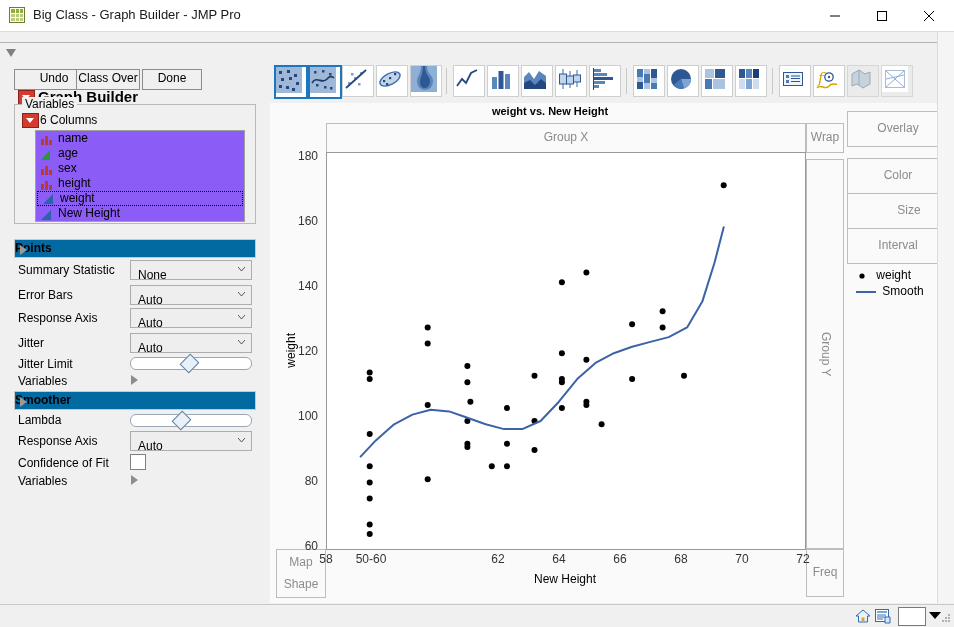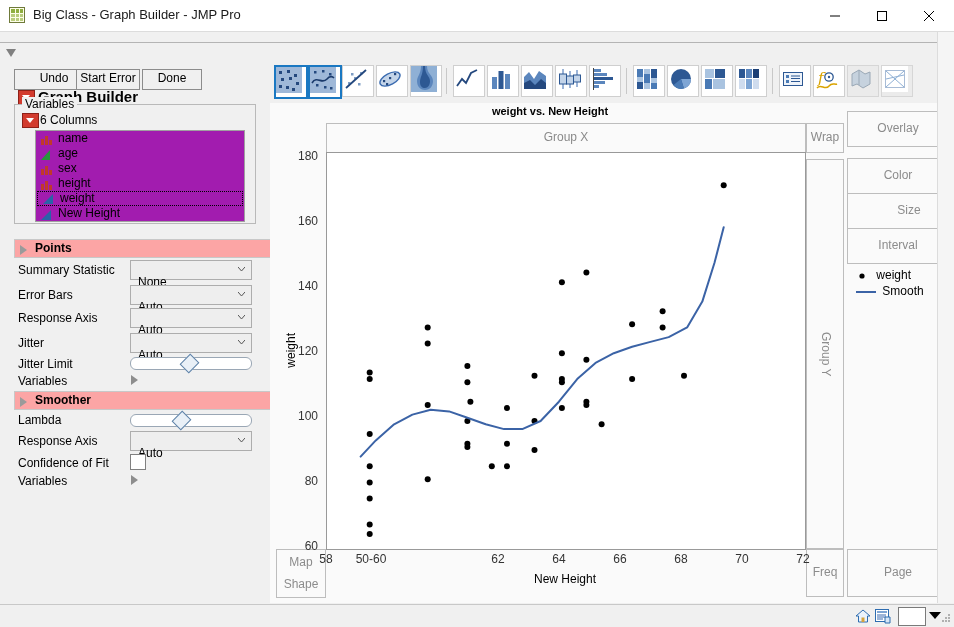--- a/index.html
+++ b/index.html
@@ -34,34 +34,34 @@
   .ob-red{left:18px;top:47px;}
   .ob-title{position:absolute;left:38px;top:45px;font-size:15px;font-weight:bold;color:#000;}
 
   
   .cbtn{position:absolute;height:19px;background:#f0f0f0;border:1px solid #8c8c8c;
         font-size:12px;color:#000;text-align:center;line-height:17px;cursor:default;}
 
   
   .grp{position:absolute;border:1px solid #b9b9b9;background:transparent;}
   .grp-lbl{position:absolute;background:#f0f0f0;font-size:12px;color:#000;padding:0 3px;}
-  .varlist{position:absolute;background:#a21caf;border:1px solid #a0a0a0;}
+  .varlist{position:absolute;background:#8b5cf6;border:1px solid #a0a0a0;}
   .var-row{position:relative;height:15px;line-height:15px;padding-left:22px;font-size:12px;}
   .var-row.sel{border:1px dotted #000;height:13px;line-height:13px;margin:0 1px;}
   .vico{position:absolute;left:5px;top:3px;width:11px;height:10px;}
 
   
-  .sec-hd{position:absolute;height:17px;background:#fca5a5;border:1px solid #c8c8c8;
-          font-weight:bold;font-size:12px;color:#000;line-height:16px;padding-left:20px;}
+  .sec-hd{position:absolute;height:17px;background:#0369a1;border:1px solid #c8c8c8;
+          font-weight:bold;font-size:12px;color:#000;line-height:16px;}
   .sec-tri{position:absolute;left:5px;top:5px;width:0;height:0;
            border-top:5px solid transparent;border-bottom:5px solid transparent;
            border-left:7px solid #9a9a9a;}
   .p-lbl{position:absolute;font-size:12px;color:#000;white-space:nowrap;}
   .combo{position:absolute;height:18px;background:#eeeeee;border:1px solid #adadad;}
-  .combo span{position:absolute;left:7px;top:14px;font-size:12px;color:#000;}
+  .combo span{position:absolute;left:7px;top:7px;font-size:12px;color:#000;}
   .combo .chev{position:absolute;right:6px;top:6px;width:7px;height:4px;}
   .slider{position:absolute;height:11px;border:1px solid #9aa7b5;border-radius:6px;background:#fff;}
   .thumb{position:absolute;width:11px;height:13px;background:#e9f0f7;border:1px solid #5e82a8;
          transform:rotate(45deg);}
   .chk{position:absolute;width:14px;height:14px;background:#fff;border:1px solid #808080;}
   .tri-r{position:absolute;width:0;height:0;border-top:5px solid transparent;
          border-bottom:5px solid transparent;border-left:7px solid #8d8d8d;}
 
   
   .tbar{position:absolute;left:270px;top:63px;width:676px;height:40px;}
@@ -138,21 +138,21 @@
 
   <div class="ob-strip"></div>
 
   <div class="ob-head">
     <span class="ob-tri"></span>
     <span class="red-btn ob-red"></span>
     <span class="ob-title">Graph Builder</span>
   </div>
 
   <div class="cbtn" style="left:14px;top:69px;width:58px;padding-left:10px;">Undo</div>
-  <div class="cbtn" style="left:76px;top:69px;width:62px;">Start Error</div>
+  <div class="cbtn" style="left:76px;top:69px;width:62px;">Class Over</div>
   <div class="cbtn" style="left:142px;top:69px;width:58px;">Done</div>
 
   <div class="grp" style="left:14px;top:104px;width:240px;height:118px;"></div>
   <div class="grp-lbl" style="left:22px;top:97px;">Variables</div>
 
   <span class="red-btn" style="left:22px;top:113px;"></span>
   <span class="p-lbl" style="left:40px;top:113px;">6 Columns</span>
 
   <div class="varlist" style="left:35px;top:130px;width:208px;height:90px;">
     <div class="var-row">
@@ -510,21 +510,20 @@
 
     <div class="dz dz-v" style="left:536px;top:56px;width:36px;height:388px;line-height:35px;text-align:center;">Group Y</div>
 
     <div class="dz" style="left:6px;top:446px;width:48px;height:46px;line-height:22px;padding-top:1px;">
       <div style="white-space:pre-line;">Map
 Shape</div>
     </div>
 
     <div class="dz" style="left:536px;top:446px;width:36px;height:46px;line-height:45px;">Freq</div>
 
-    <div class="dz" style="left:577px;top:446px;width:100px;height:46px;line-height:45px;">Page</div>
 
     <div class="ylab" style="left:14px;top:230px;">weight</div>
 
     <div class="ytick" style="left:18px;top:46px;">180</div>
     <div class="ytick" style="left:18px;top:111px;">160</div>
     <div class="ytick" style="left:18px;top:176px;">140</div>
     <div class="ytick" style="left:18px;top:241px;">120</div>
     <div class="ytick" style="left:18px;top:306px;">100</div>
     <div class="ytick" style="left:18px;top:371px;">80</div>
     <div class="ytick" style="left:18px;top:436px;">60</div>

